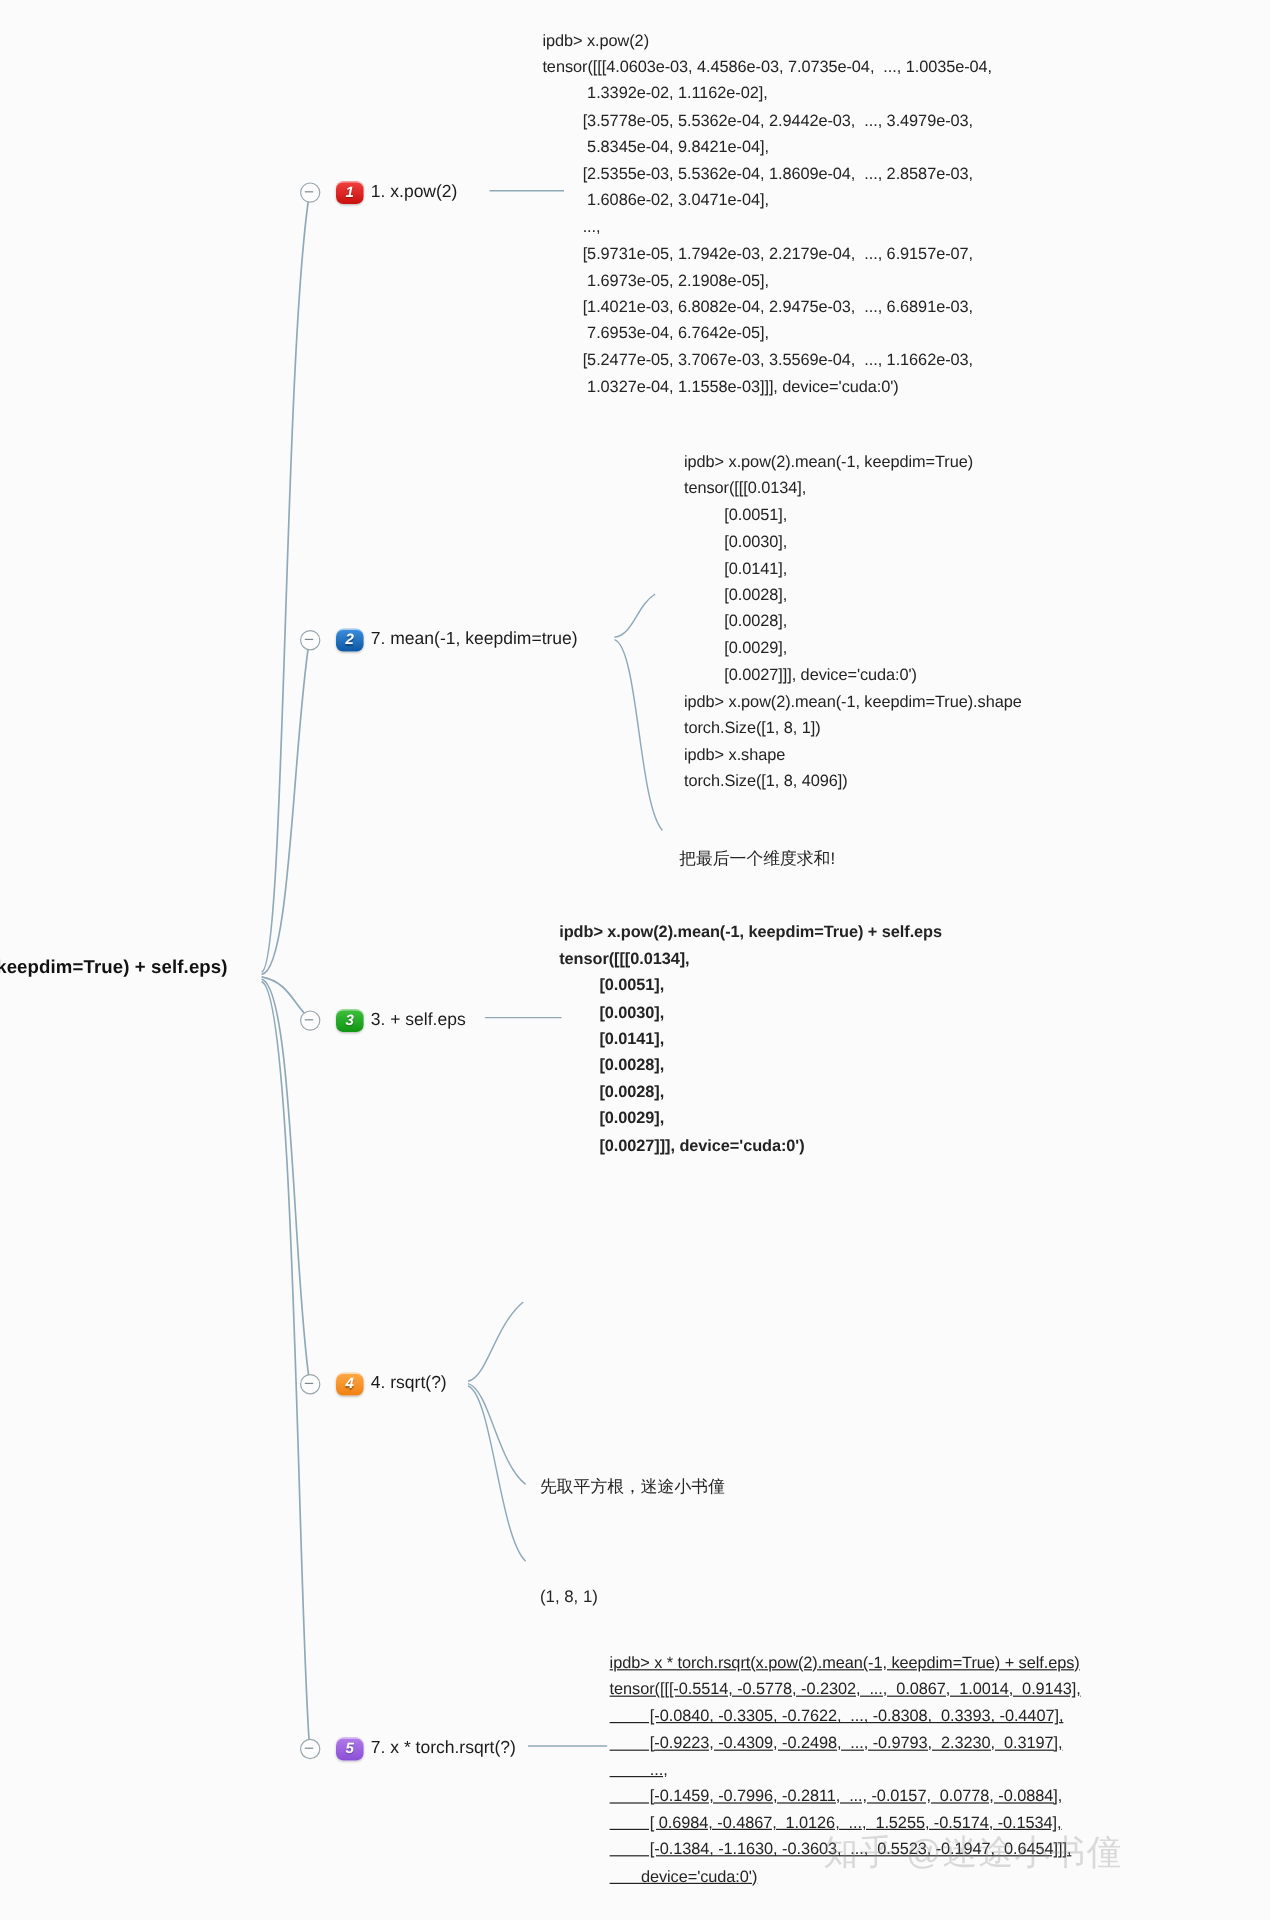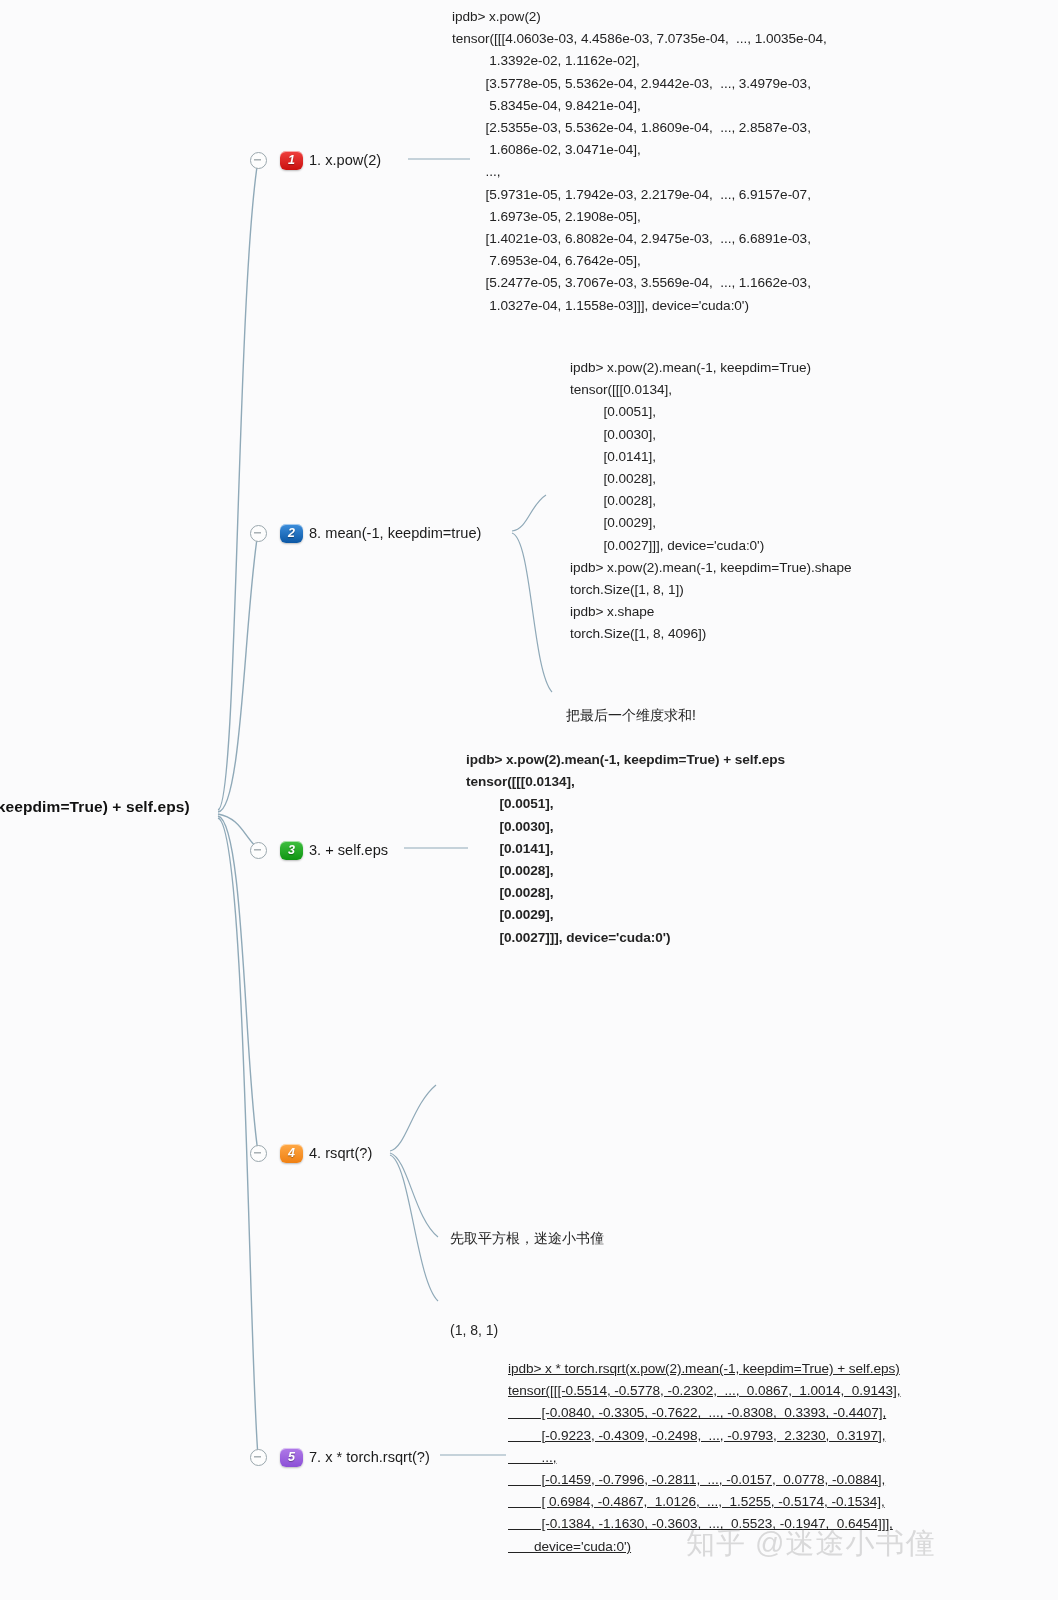--- a/index.html
+++ b/index.html
@@ -109,20 +109,21 @@
   }
 
   
   .codeblock {
     position: absolute;
     font-size: 13.6px;
     line-height: 22.2px;
     color: #232323;
     white-space: pre;
     letter-spacing: -0.05px;
+    margin-top: 17px;
   }
 
   
   .annot {
     position: absolute;
     font-size: 14px;
     color: #242424;
     white-space: nowrap;
   }
 
@@ -170,21 +171,21 @@
 
   <div class="node" style="left:250px; top:148px;">
     <span class="collapse"></span>
     <span class="badge c1">1</span>
     <span class="node-label">1. x.pow(2)</span>
   </div>
 
   <div class="node" style="left:250px; top:521px;">
     <span class="collapse"></span>
     <span class="badge c2">2</span>
-    <span class="node-label">8. mean(-1, keepdim=true)</span>
+    <span class="node-label">7. mean(-1, keepdim=true)</span>
   </div>
 
   <div class="node" style="left:250px; top:838px;">
     <span class="collapse"></span>
     <span class="badge c3">3</span>
     <span class="node-label">3. + self.eps</span>
   </div>
 
   <div class="node" style="left:250px; top:1141px;">
     <span class="collapse"></span>

